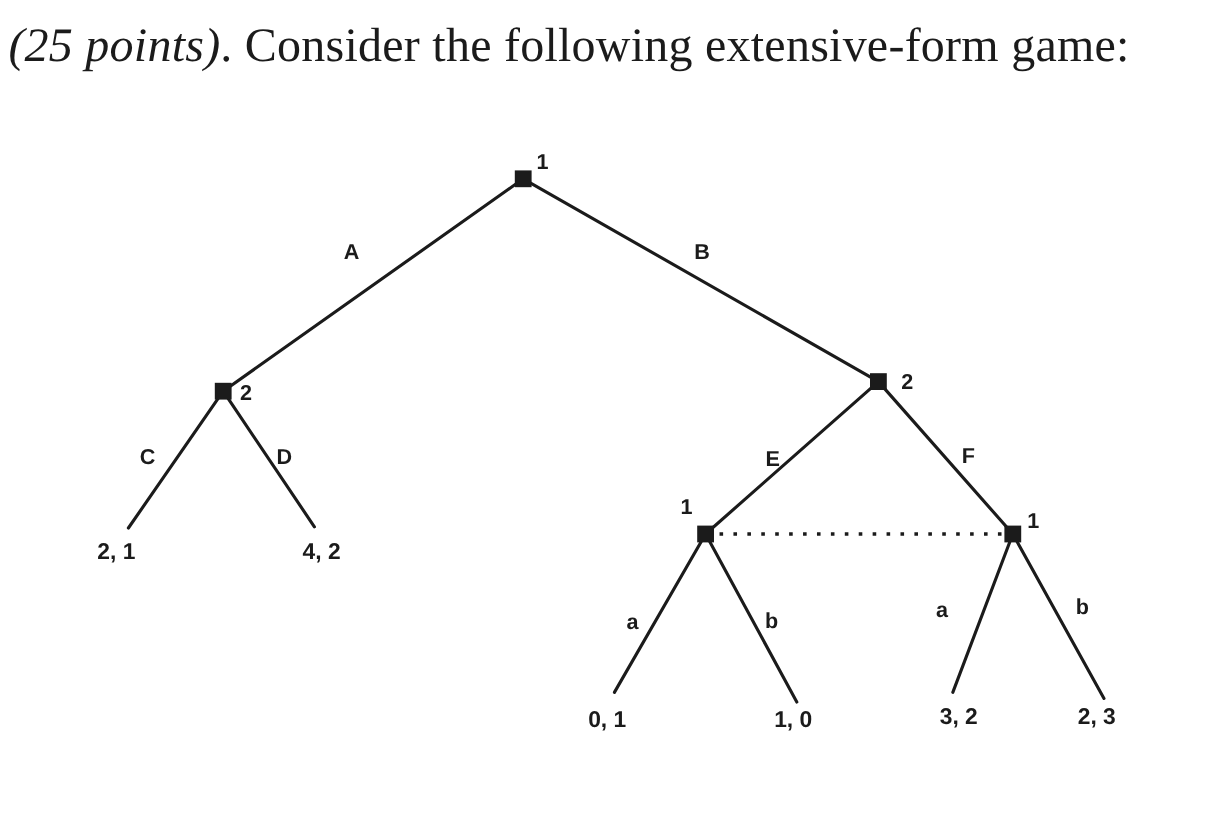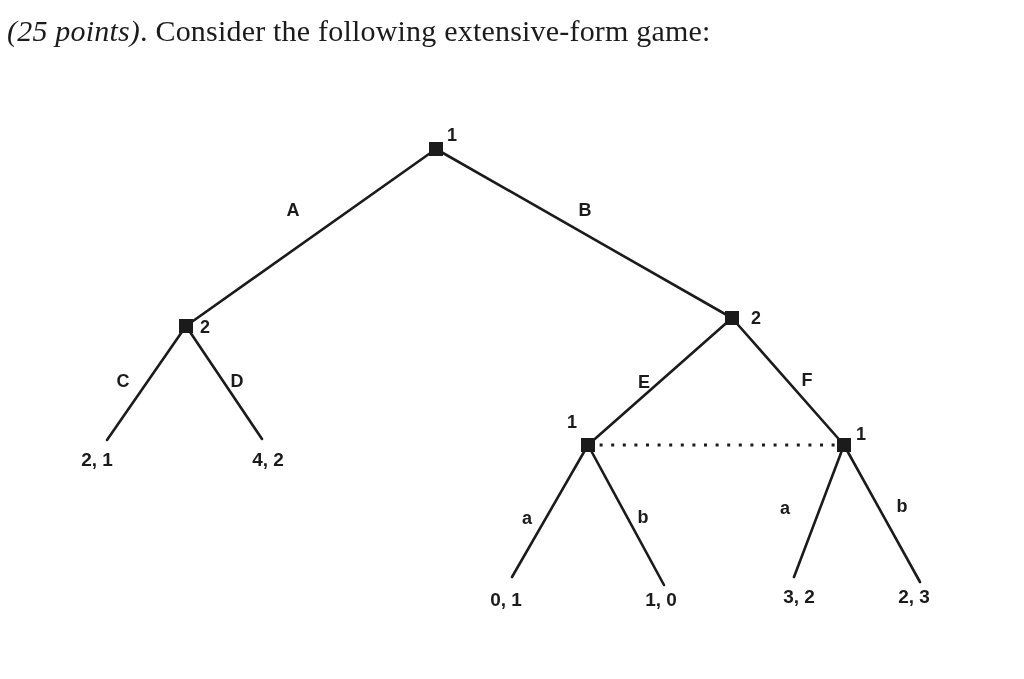--- a/index.html
+++ b/index.html
@@ -13,21 +13,21 @@
     height: 679px;
     background: #ffffff;
     overflow: hidden;
   }
   .heading {
     position: absolute;
     left: 7px;
     top: 14px;
     margin: 0;
     font-family: "Liberation Serif", serif;
-    font-size: 30px;
+    font-size: 40px;
     color: #1b1b1b;
     white-space: nowrap;
     letter-spacing: 0.2px;
   }
   .heading .italic {
     font-style: italic;
   }
   #tree-svg {
     position: absolute;
     left: 0;

